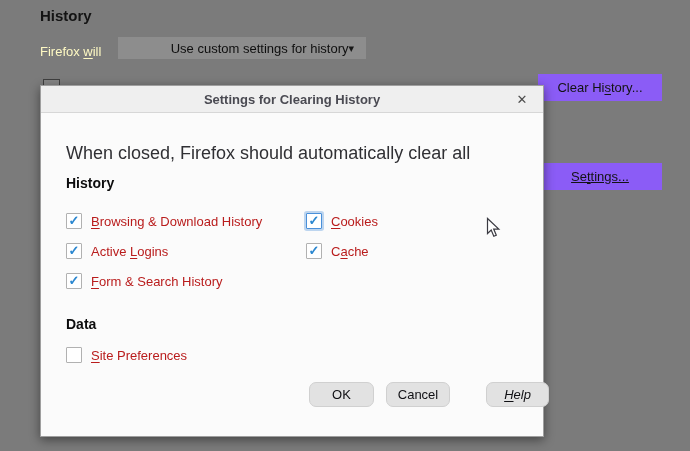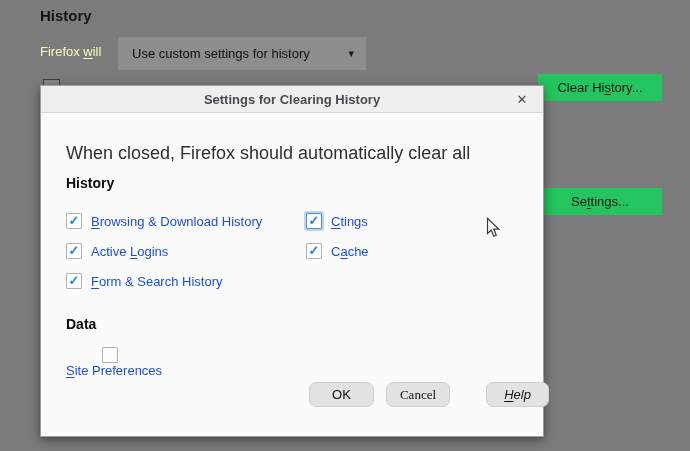--- a/index.html
+++ b/index.html
@@ -12,37 +12,37 @@
   
   .bg-heading {
     position: absolute; left: 40px; top: 7px;
     font-size: 15px; font-weight: bold; color: #141414;
   }
   .bg-label {
     position: absolute; left: 40px; top: 44px;
     font-size: 13px; color: #fef9c3;
   }
   .dropdown {
-    position: absolute; left: 118px; top: 37px; width: 248px; height: 33px;
+    position: absolute; left: 118px; top: 37px; width: 248px; height: 22px;
     background: #8d8d8d; display: flex; align-items: center;
-    padding: 0 12px 0 14px; cursor: default;
+    padding: 0 12px 0 14px; cursor: default; text-align: right;
   }
   .dropdown .dd-value { font-size: 13px; color: #0f0f0f; flex: 1; }
   .dropdown .dd-arrow { font-size: 11px; color: #161616; }
   .bg-checkbox {
     position: absolute; left: 43px; top: 79px; width: 17px; height: 16px;
     border: 1px solid #3f3f3f; background: #858585;
   }
   .bg-btn {
     position: absolute; left: 538px; width: 124px; height: 27px;
-    background: #22c55e; border: none; font-family: inherit;
+    background: #8b5cf6; border: none; font-family: inherit;
     font-size: 13px; color: #131313; text-align: center; line-height: 27px;
   }
   .bg-btn.clear { top: 74px; }
-  .bg-btn.sett  { top: 188px; }
+  .bg-btn.sett  { top: 163px; text-decoration: underline; }
   .ak { text-decoration: underline; text-underline-offset: 2px; }
   
   .dialog {
     position: absolute; left: 40px; top: 85px; width: 504px; height: 352px;
     background: #fbfbfb; border: 1px solid #9f9f9f;
     box-shadow: 0 3px 10px rgba(0,0,0,0.45);
   }
   .dialog-header {
     position: relative; height: 27px; background: #efefef;
     border-bottom: 1px solid #d7d7d7;
@@ -59,44 +59,44 @@
     font-size: 18px; color: #303034;
   }
   .sect {
     position: absolute; left: 25px;
     font-size: 14px; font-weight: bold; color: #0c0c0d;
   }
   .sect.history { top: 89px; }
   .sect.data    { top: 230px; }
   .cb-item { position: absolute; display: flex; align-items: center; }
   .c1 { left: 25px; }  .c2 { left: 265px; }
-  .r1 { top: 127px; }  .r2 { top: 157px; }  .r3 { top: 187px; }  .r4 { top: 261px; flex-direction: column; }
+  .r1 { top: 127px; }  .r2 { top: 157px; }  .r3 { top: 187px; }  .r4 { top: 261px; }
   .cb {
     width: 16px; height: 16px; background: #ffffff;
     border: 1px solid #b1b1b1; border-radius: 1px;
     display: inline-flex; align-items: center; justify-content: center;
     margin-right: 9px; cursor: default;
   }
   .cb i {
     font-style: normal; font-weight: bold; font-size: 13px;
     color: #2b87d0; line-height: 1; transform: translateY(-1px);
   }
   .cb:not(.checked) i { visibility: hidden; }
   .cb.focused {
     border-color: #4a90d9;
     box-shadow: 0 0 0 2px rgba(74,144,217,0.35);
   }
-  .cb-label { font-size: 13px; color: #1d4ed8; cursor: default; }
+  .cb-label { font-size: 13px; color: #b91c1c; cursor: default; }
   .dlg-btn {
     position: absolute; top: 296px; height: 25px;
     background: #e2e2e2; border: 1px solid #d0d0d0; border-radius: 7px;
     font-family: inherit; font-size: 13px; color: #101014;
   }
   .dlg-btn.ok     { left: 268px; width: 65px; }
-  .dlg-btn.cancel { left: 345px; width: 64px; font-family: Liberation Serif, serif; }
+  .dlg-btn.cancel { left: 345px; width: 64px; }
   .dlg-btn.help   { left: 445px; width: 63px; font-style: italic; }
   .cursor { position: absolute; left: 486px; top: 217px; pointer-events: none; }
 </style>
 </head>
 <body>
 
 <div class="screen">
 
   <div>
     <div class="bg-heading">History</div>
@@ -129,21 +129,21 @@
       <span class="cb checked">
           <i>✓</i>
         </span>
       <span class="cb-label"><span></span><span class="ak">B</span><span>rowsing &amp; Download History</span></span>
     </div>
 
     <div class="cb-item c2 r1">
       <span class="cb checked focused">
           <i>✓</i>
         </span>
-      <span class="cb-label"><span></span><span class="ak">C</span><span>tings</span></span>
+      <span class="cb-label"><span></span><span class="ak">C</span><span>ookies</span></span>
     </div>
 
     <div class="cb-item c1 r2">
       <span class="cb checked">
           <i>✓</i>
         </span>
       <span class="cb-label"><span>Active </span><span class="ak">L</span><span>ogins</span></span>
     </div>
 
     <div class="cb-item c2 r2">

